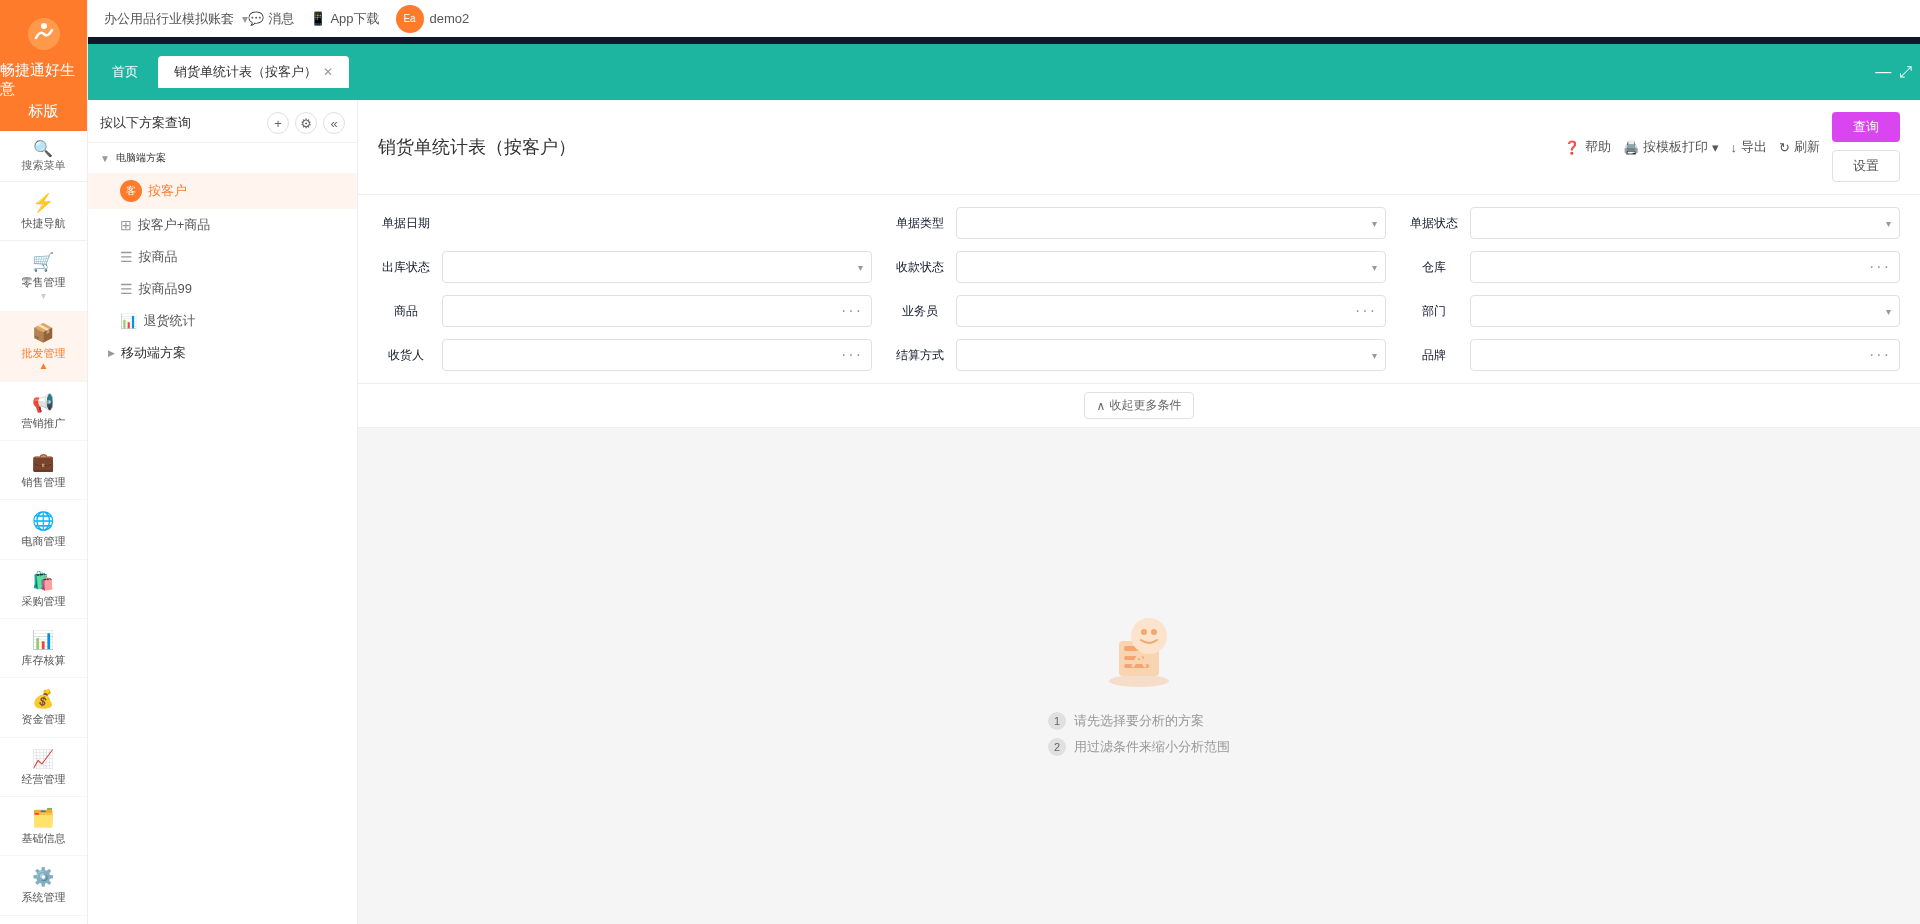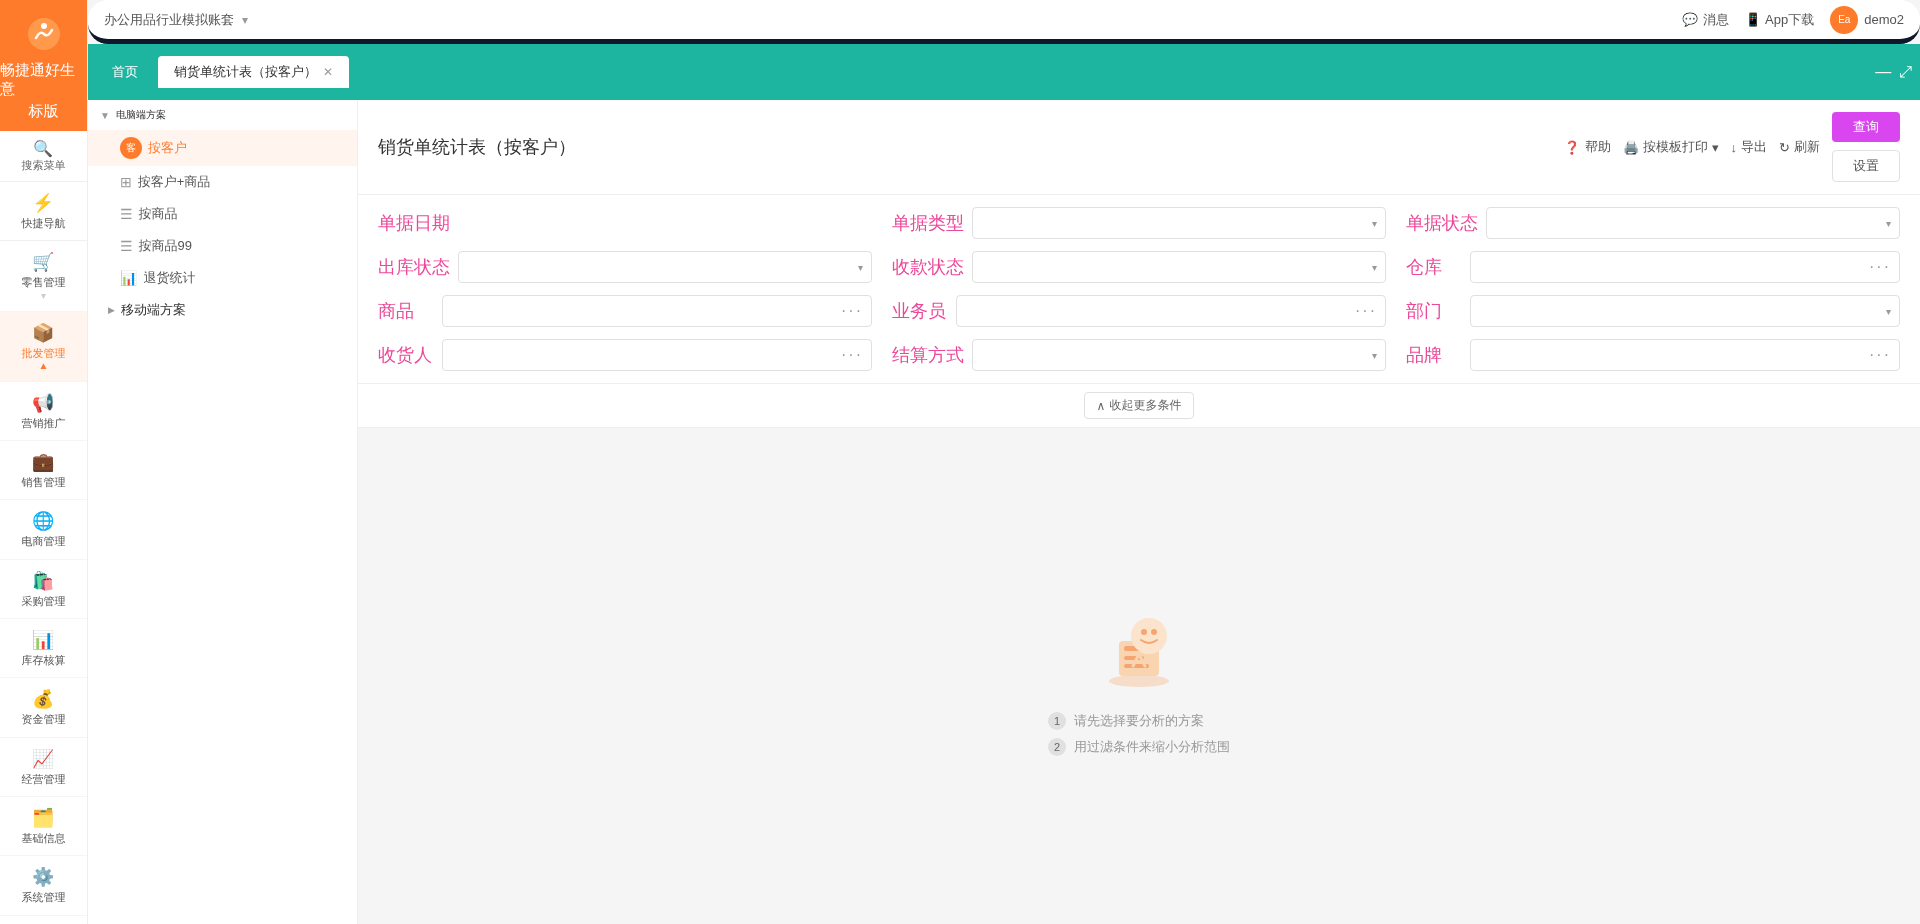--- a/index.html
+++ b/index.html
@@ -15,21 +15,21 @@
     .sidebar-search-label { font-size: 11px; color: #666; }
     .sidebar-nav-item { width: 100%; display: flex; flex-direction: column; align-items: center; padding: 10px 4px; cursor: pointer; border-bottom: 1px solid #f5f5f5; position: relative; }
     .sidebar-nav-item .nav-icon { font-size: 18px; color: #999; margin-bottom: 2px; }
     .sidebar-nav-item .nav-label { font-size: 11px; color: #555; text-align: center; line-height: 1.3; }
     .sidebar-nav-item .nav-arrow { font-size: 10px; color: #ccc; }
 
     
     .main { flex: 1; display: flex; flex-direction: column; overflow: hidden; }
 
     
-    .topbar { height: 44px; background: #fff; border-bottom: 5px solid #0f172a; display: flex; align-items: center; padding: 0 16px; justify-content: space-between; flex-shrink: 0; border-radius: 20px; }
+    .topbar { height: 44px; background: #fff; border-bottom: 7px solid #0f172a; display: flex; align-items: center; padding: 0 16px; flex-shrink: 0; }
     .topbar-left { display: flex; align-items: center; gap: 8px; }
     .topbar-title { font-size: 13px; color: #555; }
     .topbar-dropdown { font-size: 12px; color: #999; cursor: pointer; }
     .topbar-right { display: flex; align-items: center; gap: 16px; }
     .topbar-btn { display: flex; align-items: center; gap: 4px; font-size: 13px; color: #555; cursor: pointer; }
     .user-avatar { width: 28px; height: 28px; border-radius: 50%; background: #ff7b2c; display: flex; align-items: center; justify-content: center; color: #fff; font-size: 11px; overflow: hidden; }
 
     
     .tabs { height: 56px; background: #1db5a0; display: flex; align-items: center; padding: 0 8px; gap: 4px; flex-shrink: 0; }
     .tab { height: 32px; display: flex; align-items: center; padding: 0 16px; border-radius: 4px 4px 0 0; cursor: pointer; font-size: 13px; gap: 6px; }
@@ -73,21 +73,21 @@
     .page-header { background: #fff; padding: 12px 20px; border-bottom: 1px solid #eee; display: flex; align-items: center; justify-content: space-between; flex-shrink: 0; }
     .page-title { font-size: 18px; color: #333; font-weight: 500; }
     .page-header-actions { display: flex; align-items: center; gap: 12px; }
     .header-action-btn { display: flex; align-items: center; gap: 4px; font-size: 13px; color: #555; cursor: pointer; }
 
     
     .filter-area { background: #fff; padding: 12px 20px; border-bottom: 1px solid #eee; flex-shrink: 0; }
     .filter-row { display: flex; align-items: center; gap: 20px; margin-bottom: 12px; }
     .filter-row:last-child { margin-bottom: 0; }
     .filter-item { display: flex; align-items: center; gap: 8px; flex: 1; }
-    .filter-label { font-size: 18px; color: #ec4899; white-space: nowrap; min-width: 56px; text-align: left; }
+    .filter-label { font-size: 12px; color: #0f172a; white-space: nowrap; min-width: 56px; text-align: center; }
     .filter-control { flex: 1; height: 32px; border: 1px solid #e0e0e0; border-radius: 4px; padding: 0 8px; display: flex; align-items: center; justify-content: space-between; cursor: pointer; background: #fff; }
     .filter-control-text { font-size: 13px; color: #333; }
     .filter-control-arrow { font-size: 10px; color: #999; }
     .filter-control-dots { color: #999; font-size: 16px; letter-spacing: 2px; }
 
     .date-filter { display: flex; align-items: center; gap: 4px; height: 32px; }
     .date-btn { padding: 4px 8px; border-radius: 4px; font-size: 12px; cursor: pointer; border: 1px solid transparent; }
     .date-btn.active { background: #ff7b2c; color: #fff; }
     .date-btn:not(.active) { color: #555; }
     .date-range { font-size: 12px; color: #999; margin-left: 4px; }
@@ -234,20 +234,28 @@
     </div>
     <div class="tabs-actions">
       <button class="tabs-action-btn">—</button>
       <button class="tabs-action-btn">⤢</button>
     </div>
   </div>
 
   <div class="content">
 
     <div class="left-panel">
+      <div class="left-panel-header">
+        <span class="left-panel-title">按以下方案查询</span>
+        <div class="left-panel-actions">
+          <button class="left-panel-action-btn">+</button>
+          <button class="left-panel-action-btn">⚙</button>
+          <button class="left-panel-action-btn">«</button>
+        </div>
+      </div>
 
       <div class="tree-section">
 
         <div class="tree-group">
           <div class="tree-group-header">
             <span class="tree-group-arrow">▼</span>
             <span class="tree-group-label">电脑端方案</span>
           </div>
 
           <div class="tree-item active">

